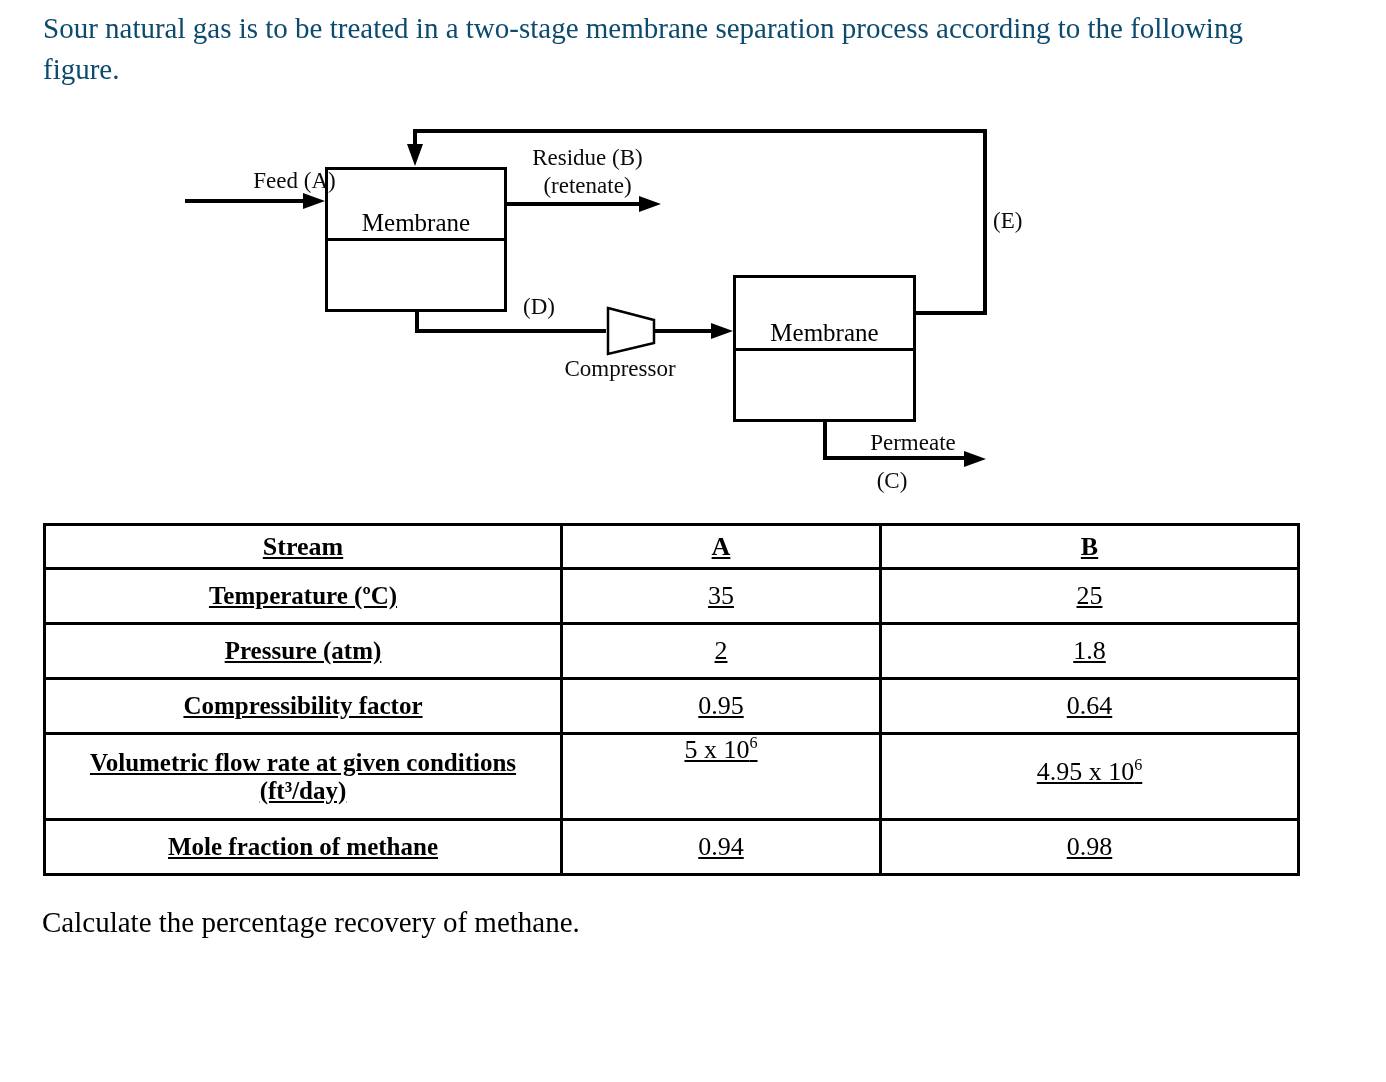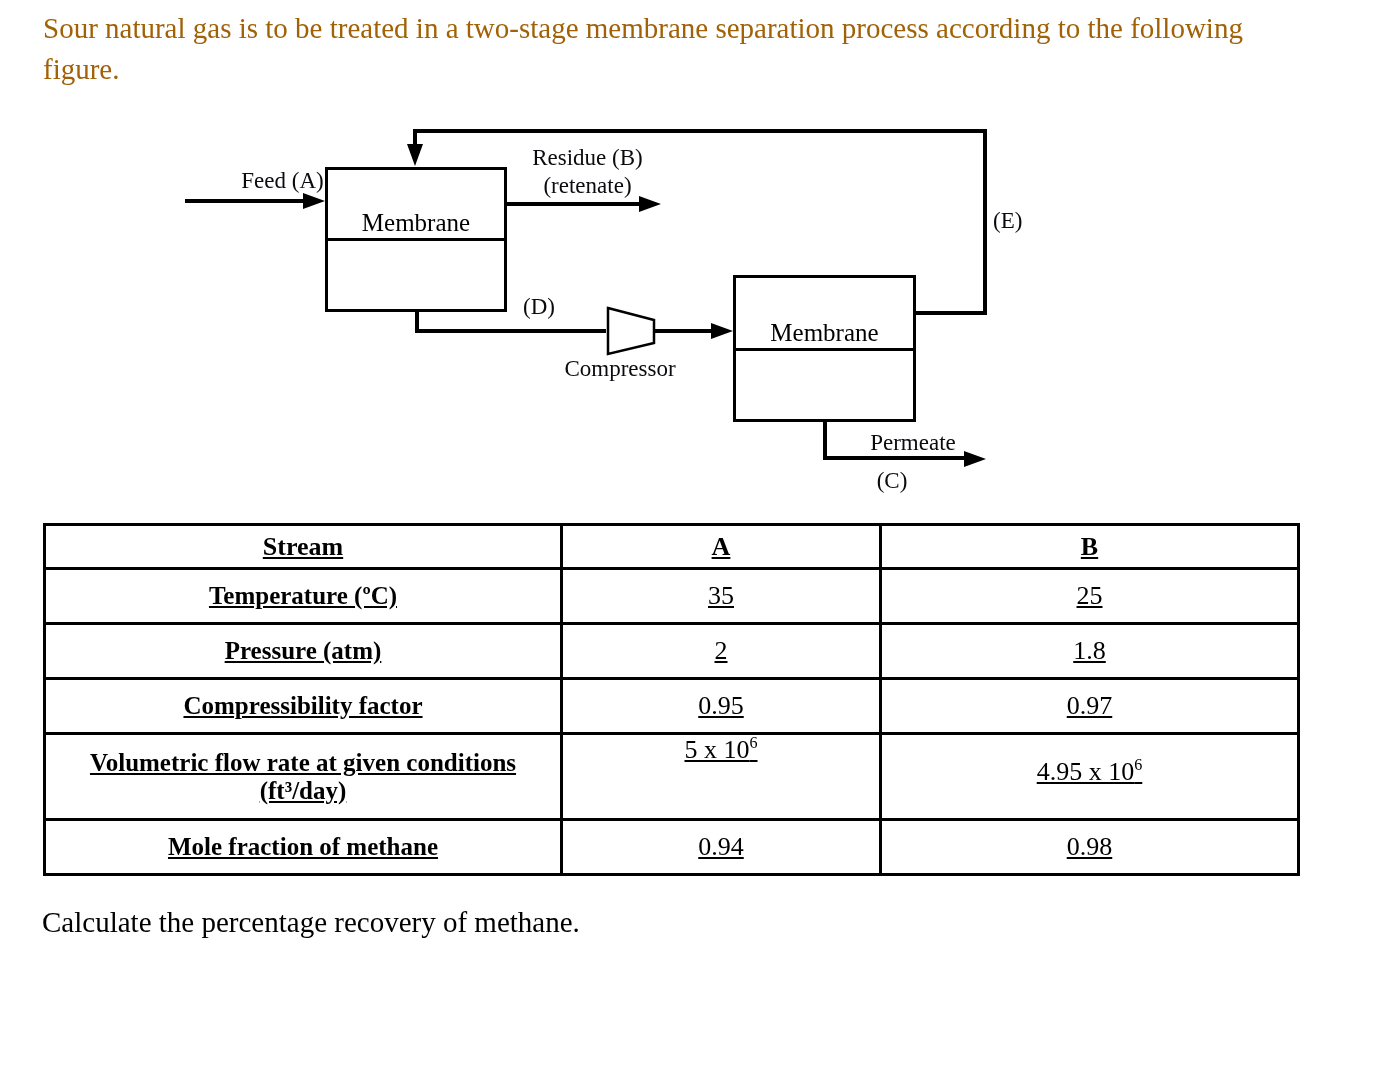--- a/index.html
+++ b/index.html
@@ -12,21 +12,21 @@
     color: #000000;
     overflow: hidden;
   }
   .intro {
     position: absolute;
     left: 43px;
     top: 8px;
     width: 1260px;
     font-size: 29px;
     line-height: 41px;
-    color: #a16207;
+    color: #0c4a6e;
   }
   .question {
     position: absolute;
     left: 42px;
     top: 906px;
     width: 1300px;
     font-size: 29px;
     color: #000000;
     font-family: Liberation Serif, serif;
   }
@@ -117,21 +117,21 @@
         <span>Membrane</span>
       </div>
     </div>
 
     <div class="membrane-box" style="left:733px; top:175px; width:183px; height:147px;">
       <div class="membrane-upper" style="width:100%; height:73px;">
         <span>Membrane</span>
       </div>
     </div>
 
-    <div class="dlabel center" style="left:220px; top:68px; width:125px;">Feed (A)</div>
+    <div class="dlabel center" style="left:232px; top:68px; width:125px;">Feed (A)</div>
     <div class="dlabel center" style="left:505px; top:44px; width:165px; line-height:28px;">
       <div>Residue (B)</div>
       <div>(retenate)</div>
     </div>
     <div class="dlabel" style="left:993px; top:108px;">(E)</div>
     <div class="dlabel" style="left:523px; top:194px;">(D)</div>
     <div class="dlabel center" style="left:550px; top:256px; width:140px;">Compressor</div>
     <div class="dlabel center" style="left:848px; top:330px; width:130px;">Permeate</div>
     <div class="dlabel center" style="left:862px; top:368px; width:60px;">(C)</div>
   </div>
@@ -149,21 +149,21 @@
       <td>25</td>
     </tr>
     <tr class="r-2">
       <td class="lbl">Pressure (atm)</td>
       <td>2</td>
       <td>1.8</td>
     </tr>
     <tr class="r-3">
       <td class="lbl">Compressibility factor</td>
       <td>0.95</td>
-      <td>0.97</td>
+      <td>0.64</td>
     </tr>
     <tr class="r-4">
       <td class="lbl">Volumetric flow rate at given conditions (ft³/day)</td>
       <td style="vertical-align:top; padding-top:0;"><span>5 x 10</span><span class="supx">6</span></td>
       <td style="vertical-align:top; padding-top:22px;"><span>4.95 x 10</span><span class="supx">6</span></td>
     </tr>
     <tr class="r-5">
       <td class="lbl">Mole fraction of methane</td>
       <td>0.94</td>
       <td>0.98</td>

